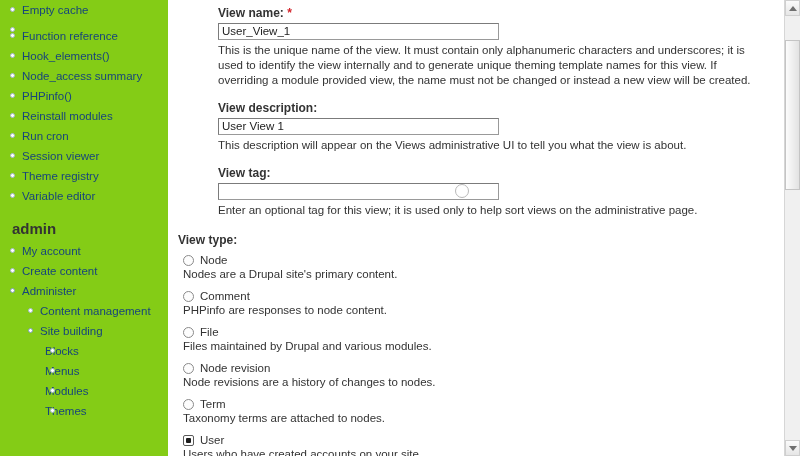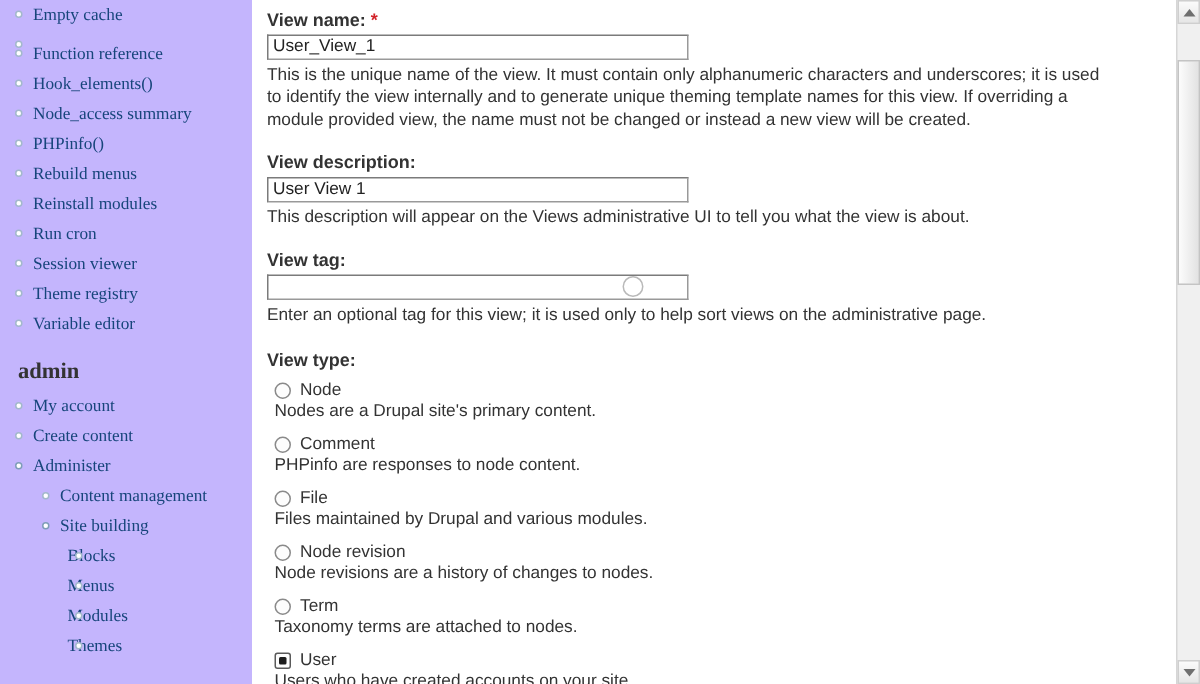--- a/index.html
+++ b/index.html
@@ -20,25 +20,24 @@
     width: 800px;
     height: 456px;
     display: flex;
     background: #ffffff;
   }
 
   
   .sidebar {
     width: 168px;
     min-width: 168px;
-    background: #c4b5fd;
+    background: #84cc16;
     padding: 0 0 0 0;
     box-sizing: border-box;
     position: relative;
-    font-family: Liberation Serif, serif;
   }
   .nav-list {
     list-style: none;
     margin: 0;
     padding: 0;
   }
   .nav-item {
     position: relative;
     padding: 3px 0 3px 22px;
     line-height: 14px;
@@ -133,20 +132,21 @@
   }
   .desc {
     margin: 3px 0 0 0;
     font-size: 11.5px;
     line-height: 15px;
     color: #333333;
     max-width: 565px;
   }
   .field-block {
     margin-bottom: 13px;
+    margin-left: 40px;
   }
 
   .section-label {
     font-weight: bold;
     font-size: 12px;
     margin: 15px 0 7px 0;
     display: block;
   }
   .radio-row {
     display: flex;
@@ -256,24 +256,20 @@
       <li class="nav-item nav-level-1">
         <span class="bullet"></span>
         <a href="#">Node_access summary</a>
       </li>
       <li class="nav-item nav-level-1">
         <span class="bullet"></span>
         <a href="#">PHPinfo()</a>
       </li>
       <li class="nav-item nav-level-1">
         <span class="bullet"></span>
-        <a href="#">Rebuild menus</a>
-      </li>
-      <li class="nav-item nav-level-1">
-        <span class="bullet"></span>
         <a href="#">Reinstall modules</a>
       </li>
       <li class="nav-item nav-level-1">
         <span class="bullet"></span>
         <a href="#">Run cron</a>
       </li>
       <li class="nav-item nav-level-1">
         <span class="bullet"></span>
         <a href="#">Session viewer</a>
       </li>

